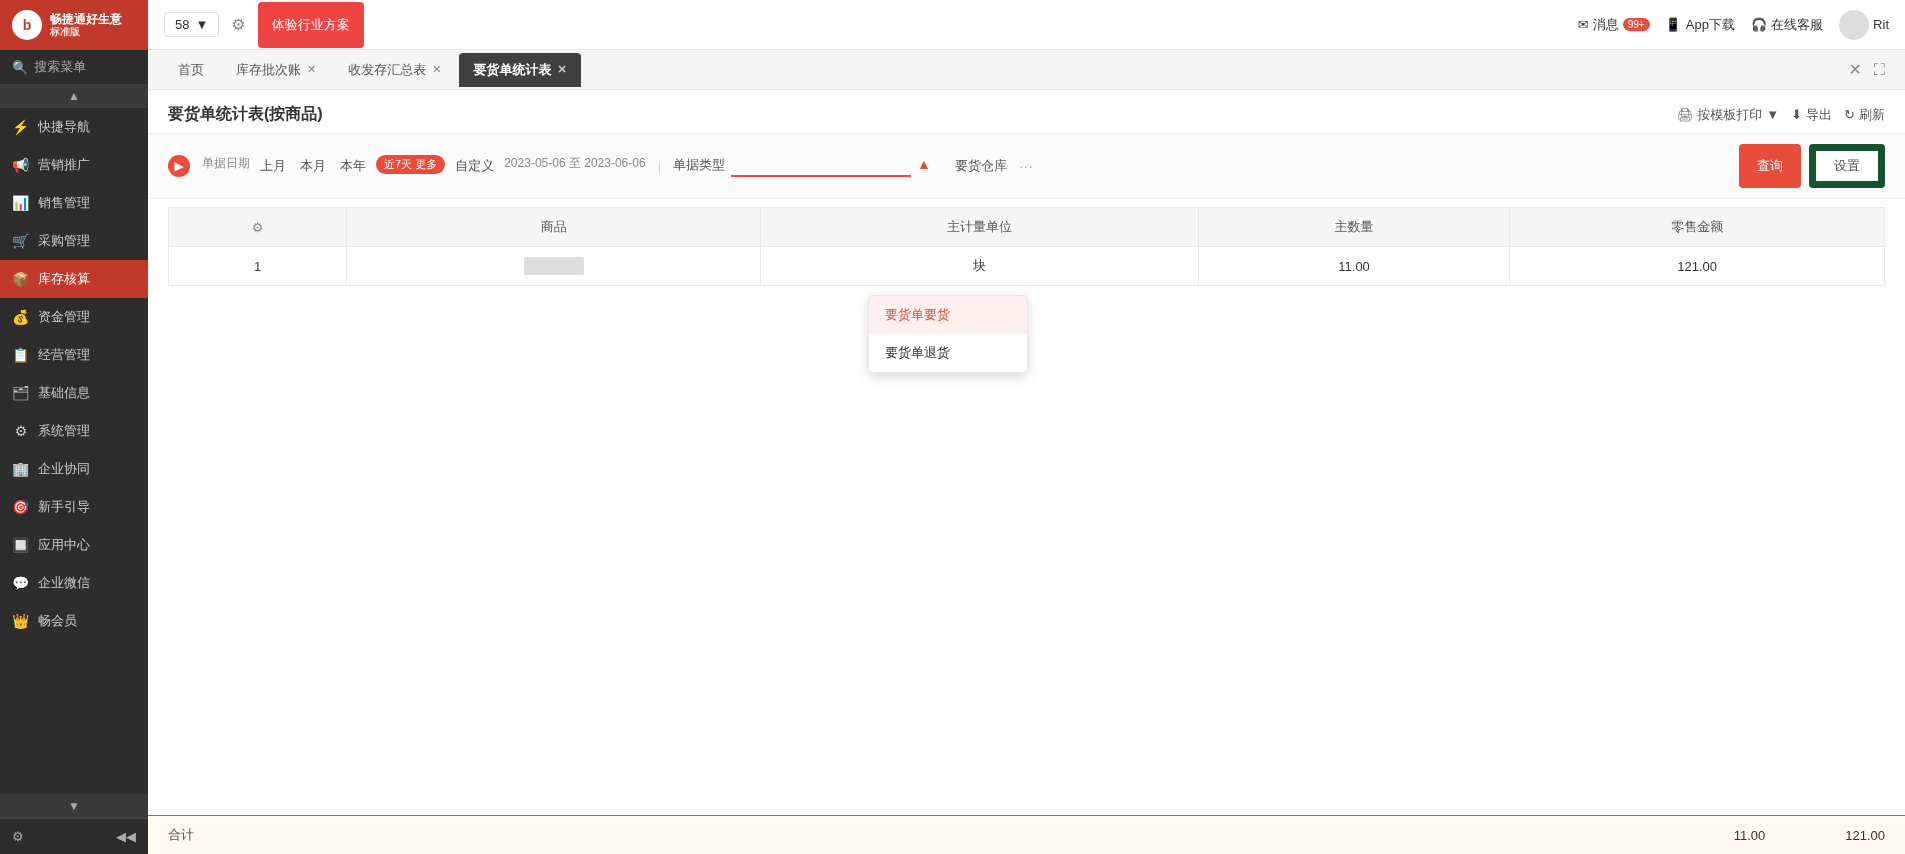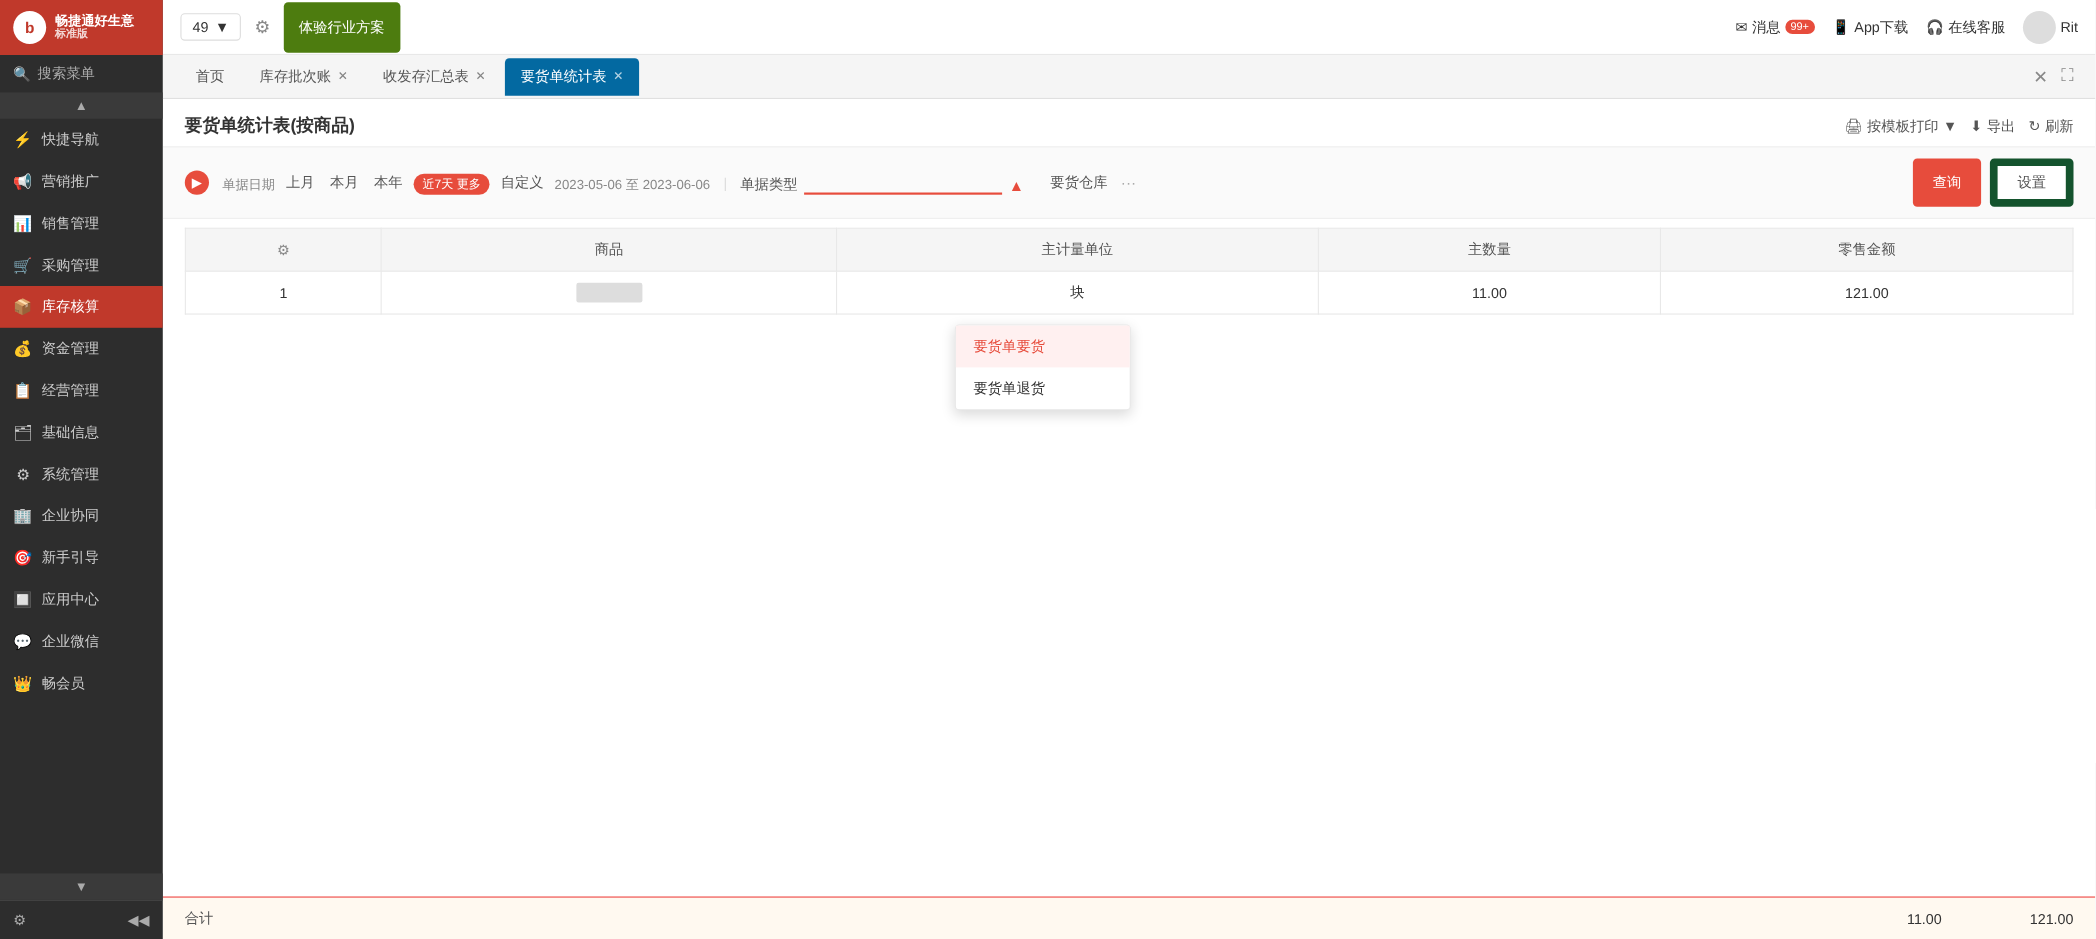--- a/index.html
+++ b/index.html
@@ -111,21 +111,21 @@
       gap: 6px;
       border: 1px solid #ddd;
       border-radius: 4px;
       padding: 4px 10px;
       cursor: pointer;
       color: #333;
       font-size: 13px;
     }
     .settings-icon { color: #888; cursor: pointer; font-size: 16px; }
     .trial-btn {
-      background: #4d7c0f;
+      background: #ef4444;
       color: white;
       border: none;
       border-radius: 4px;
       padding: 14px 14px;
       cursor: pointer;
       font-size: 13px;
     }
     .top-bar-right { display: flex; align-items: center; gap: 16px; font-size: 13px; color: #333; }
     .top-bar-right .item { display: flex; align-items: center; gap: 4px; cursor: pointer; }
     .badge {
@@ -159,22 +159,23 @@
       align-items: center;
       gap: 6px;
       padding: 8px 14px;
       cursor: pointer;
       color: #555;
       font-size: 13px;
       border-radius: 4px 4px 0 0;
       white-space: nowrap;
     }
     .tab.active {
-      background: #0369a1;
+      background: #404040;
       color: white;
+      font-weight: bold;
     }
     .tab .close-icon { font-size: 11px; opacity: 0.7; }
     .tab.active .close-icon { color: white; }
 
     .tab-bar-actions { margin-left: auto; display: flex; gap: 4px; }
     .tab-action-btn {
       background: none;
       border: none;
       cursor: pointer;
       font-size: 16px;
@@ -228,21 +229,21 @@
       border: none;
       border-radius: 50%;
       width: 22px;
       height: 22px;
       cursor: pointer;
       font-size: 12px;
       display: flex;
       align-items: center;
       justify-content: center;
     }
-    .filter-group { display: flex; align-items: flex-end; gap: 6px; }
+    .filter-group { display: flex; align-items: flex-start; gap: 6px; }
     .filter-label { color: #888; font-size: 12px; }
     .date-btn {
       background: none;
       border: none;
       cursor: pointer;
       font-size: 13px;
       color: #555;
       padding: 2px 4px;
     }
     .date-btn.recent-badge {
@@ -452,21 +453,21 @@
     <span style="cursor:pointer;">⚙</span>
     <span style="cursor:pointer; margin-left: auto;">◀◀</span>
   </div>
 </div>
 
 <div class="main-content">
 
   <div class="top-bar">
     <div class="top-bar-left">
       <div class="store-selector">
-        <span>49</span>
+        <span>58</span>
         <span>▼</span>
       </div>
       <span class="settings-icon">⚙</span>
       <button class="trial-btn">体验行业方案</button>
     </div>
     <div class="top-bar-right">
       <div class="item">
         <span>✉</span>
         <span>消息</span>
         <span class="badge">99+</span>

